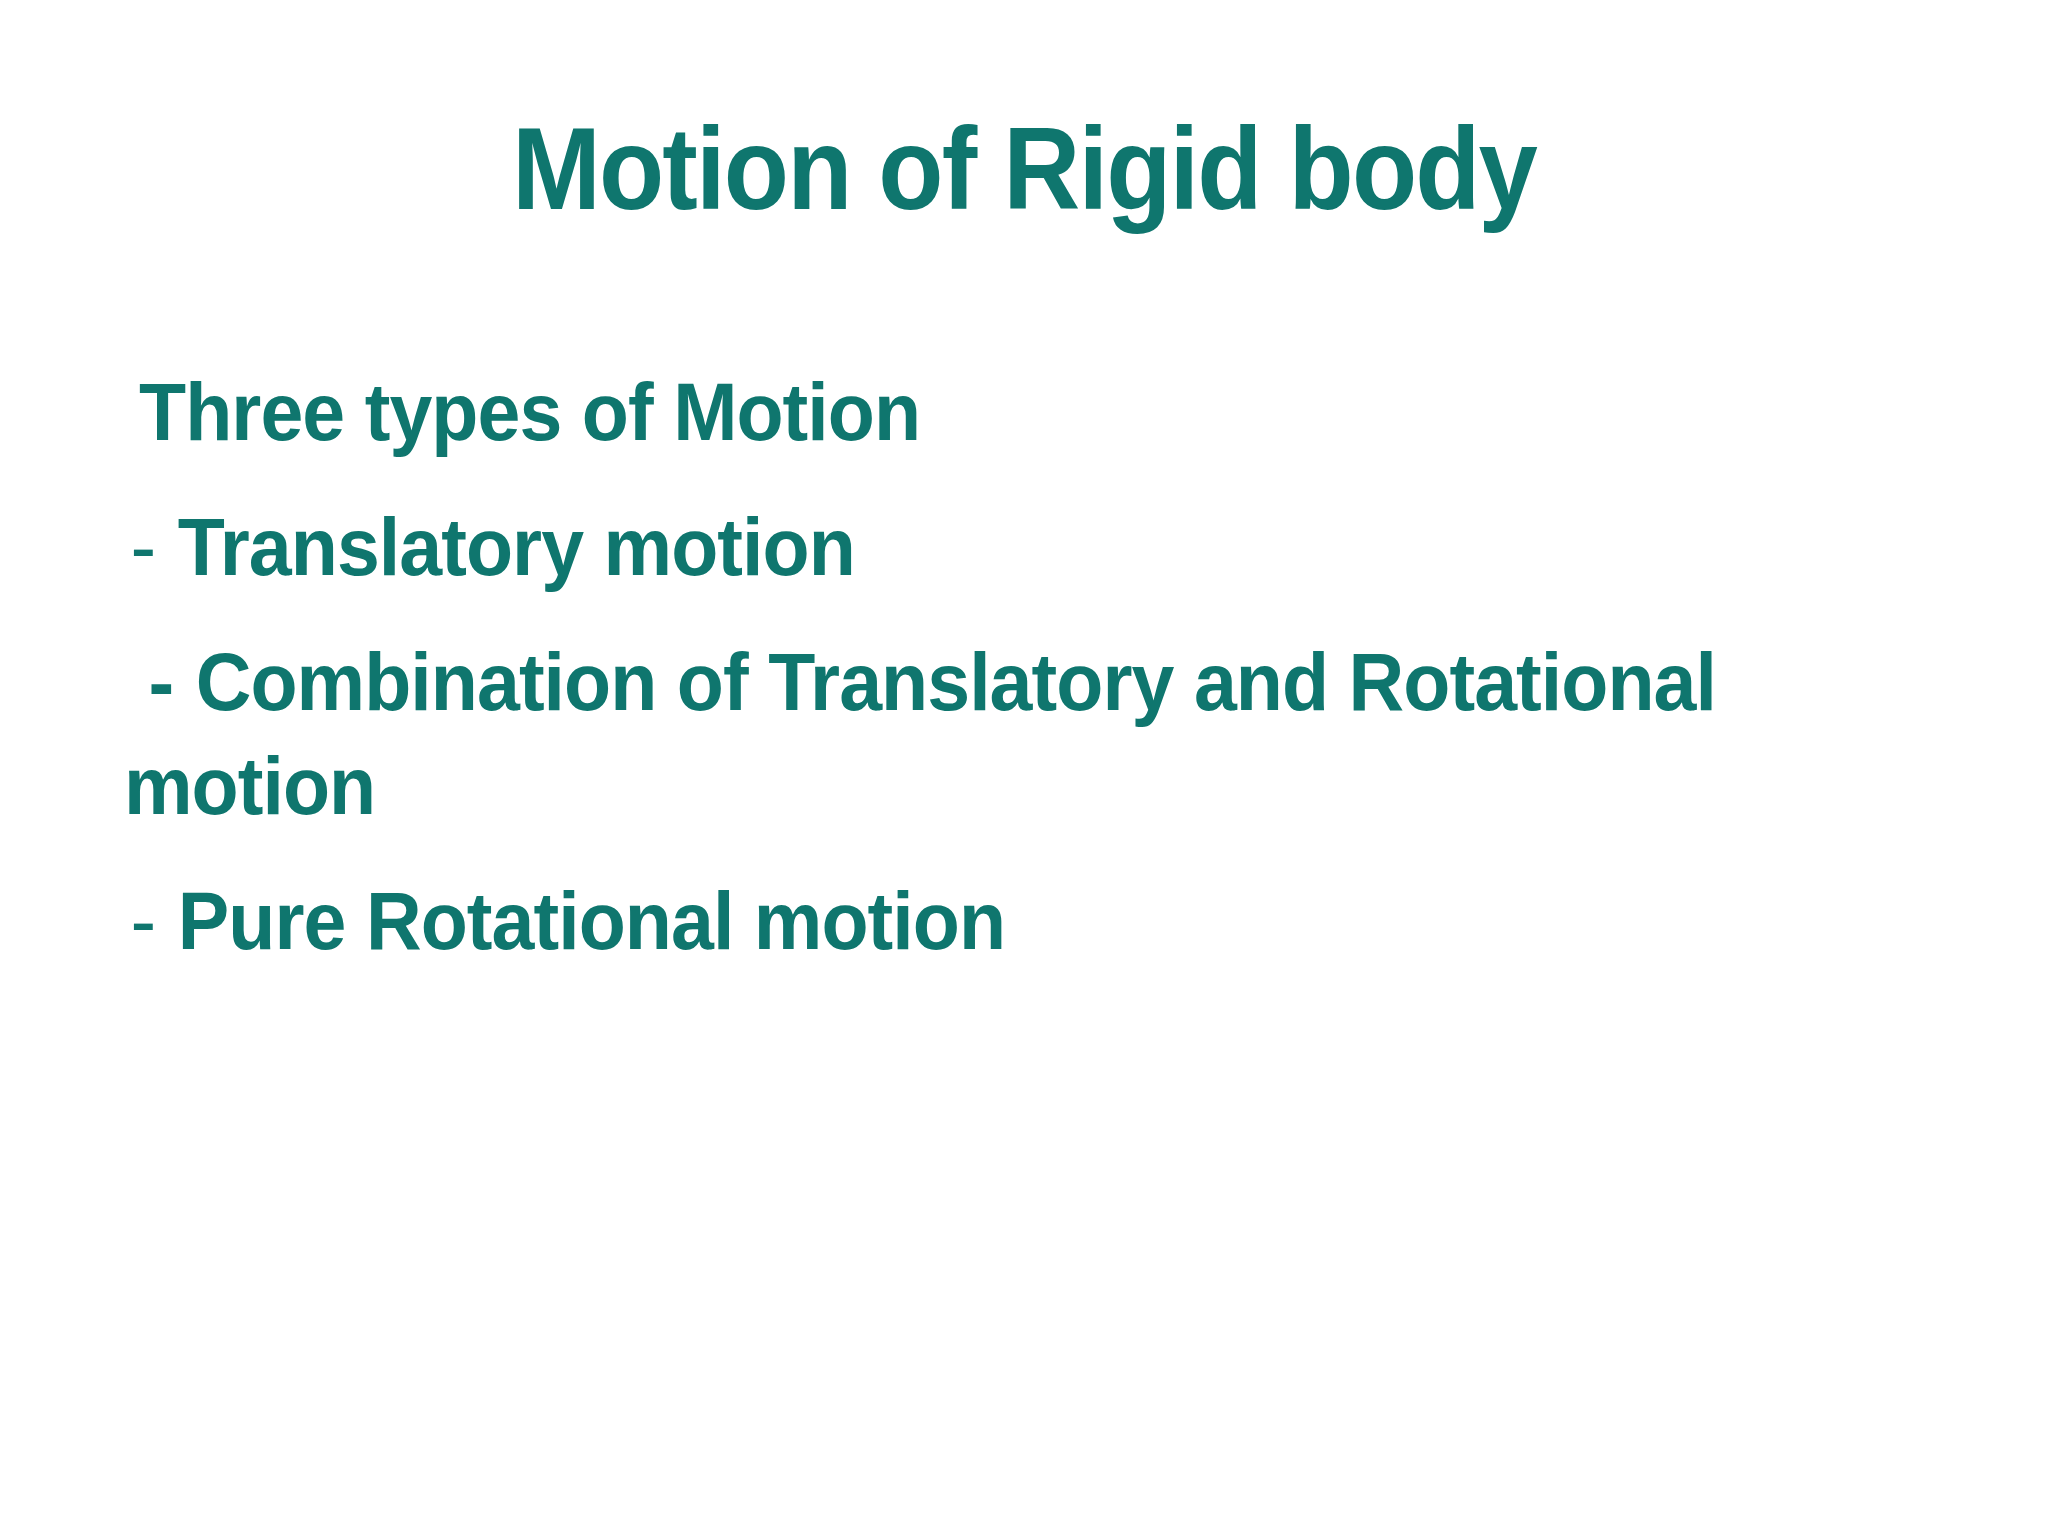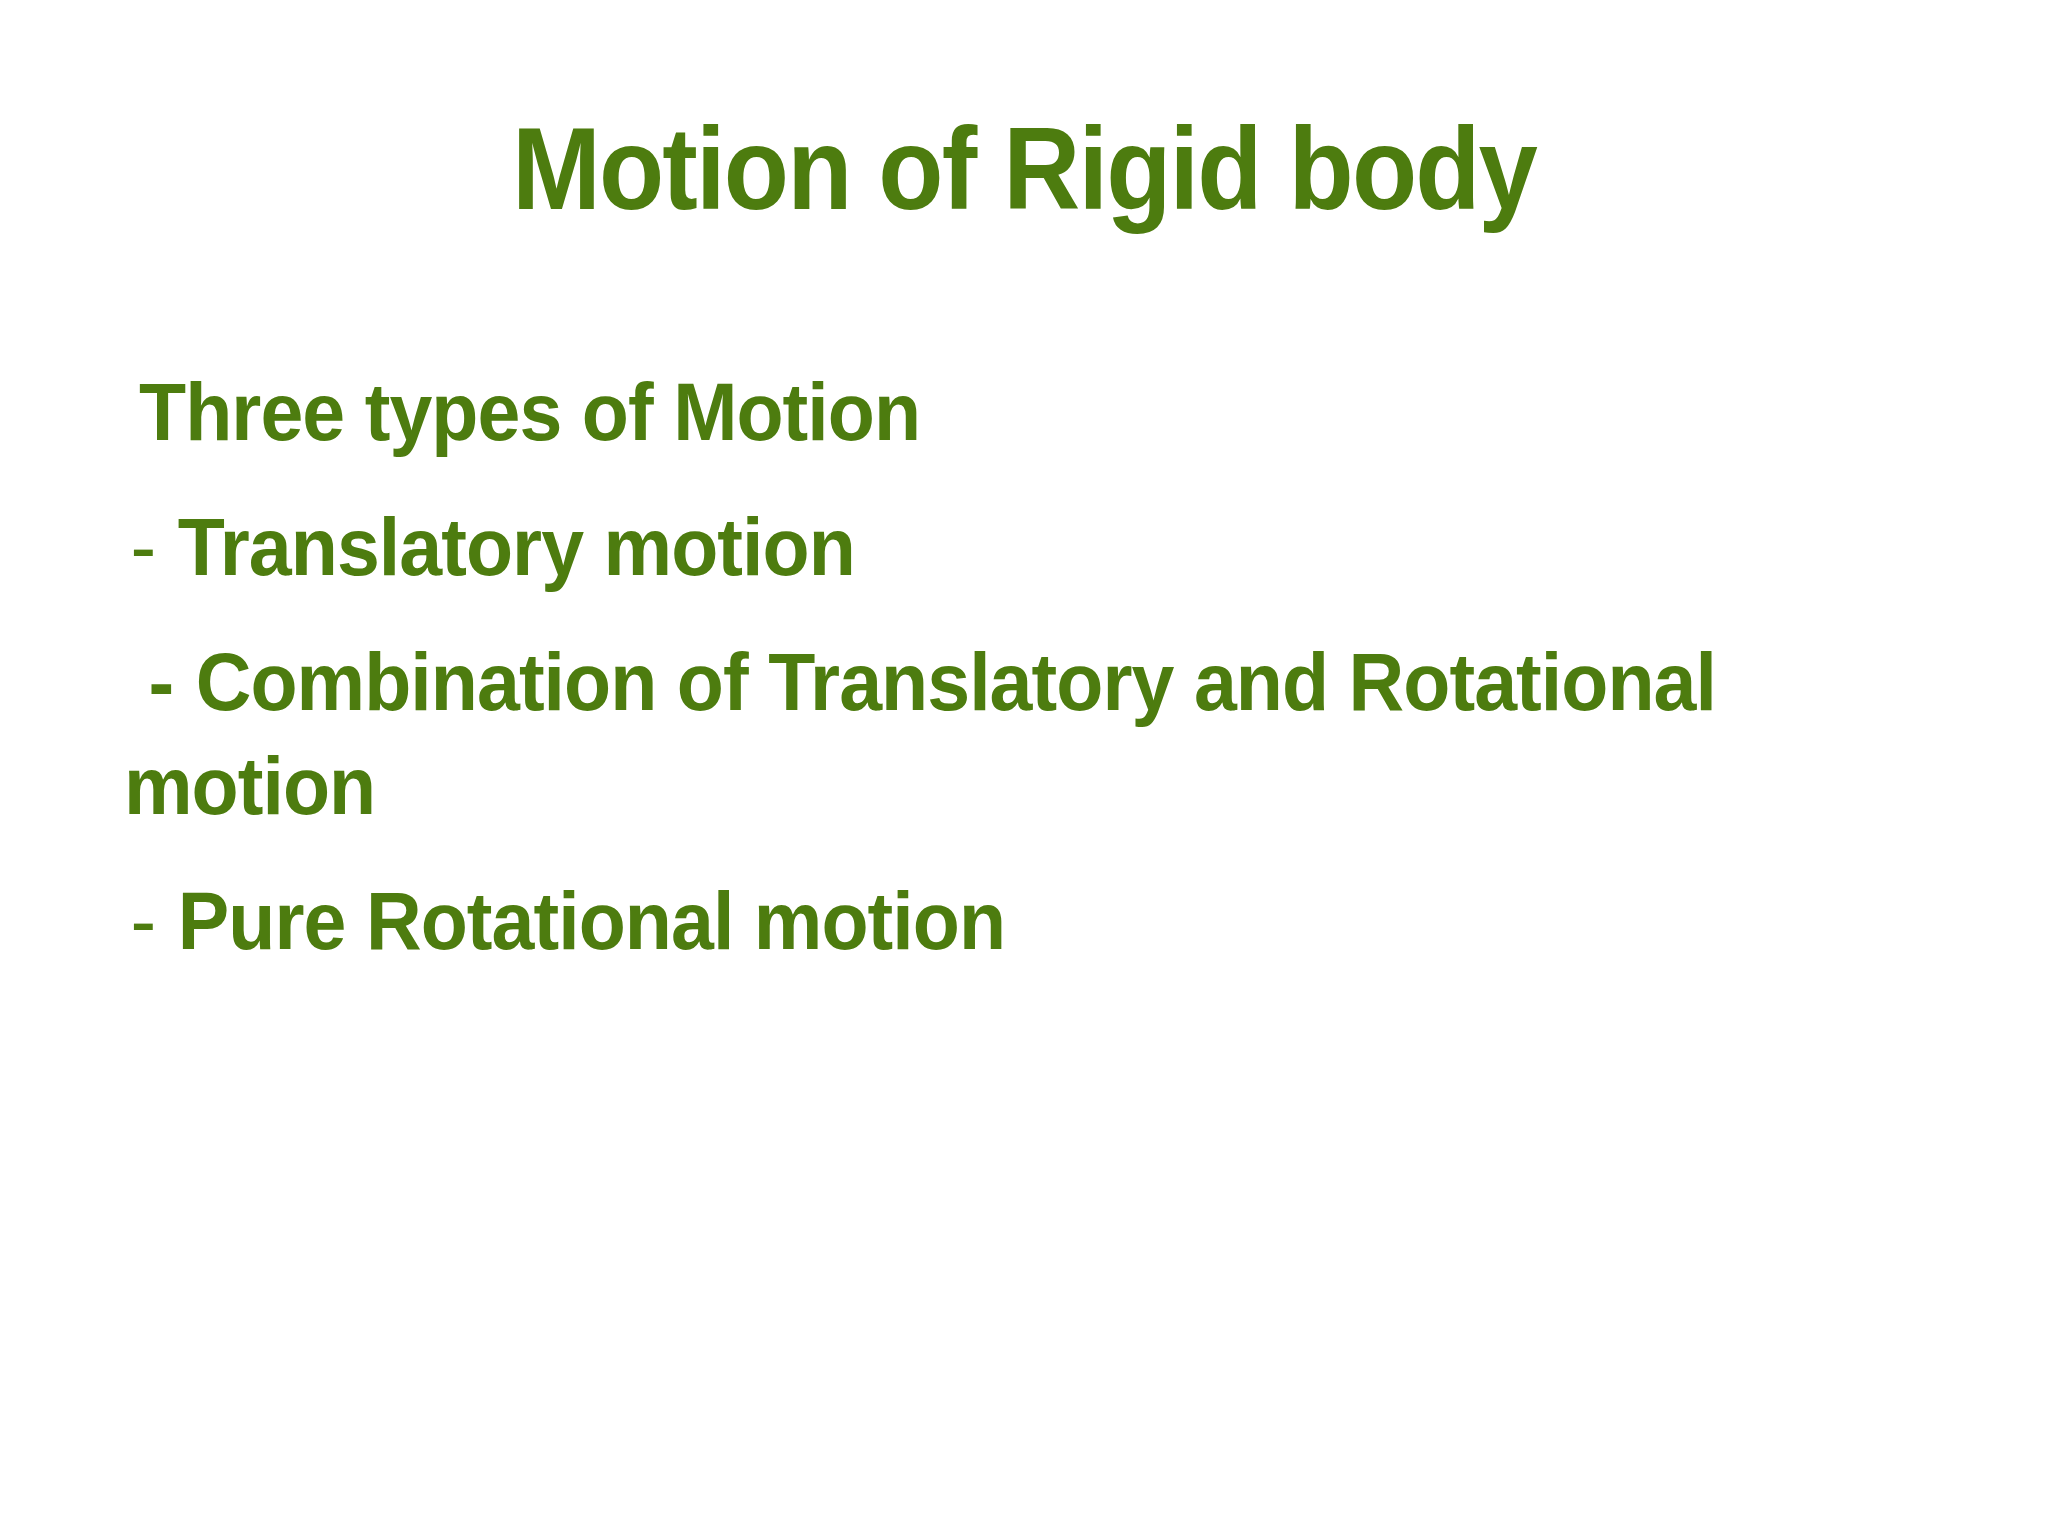--- a/index.html
+++ b/index.html
@@ -7,21 +7,21 @@
     padding: 0;
     background: #ffffff;
   }
   .slide {
     position: relative;
     width: 2048px;
     height: 1536px;
     background: #ffffff;
     overflow: hidden;
     font-family: "Liberation Sans", sans-serif;
-    color: #4d7c0f;
+    color: #0f766e;
   }
   .title {
     position: absolute;
     top: 100px;
     left: 0;
     width: 2048px;
     margin: 0;
     text-align: center;
     font-size: 116px;
     font-weight: 700;

